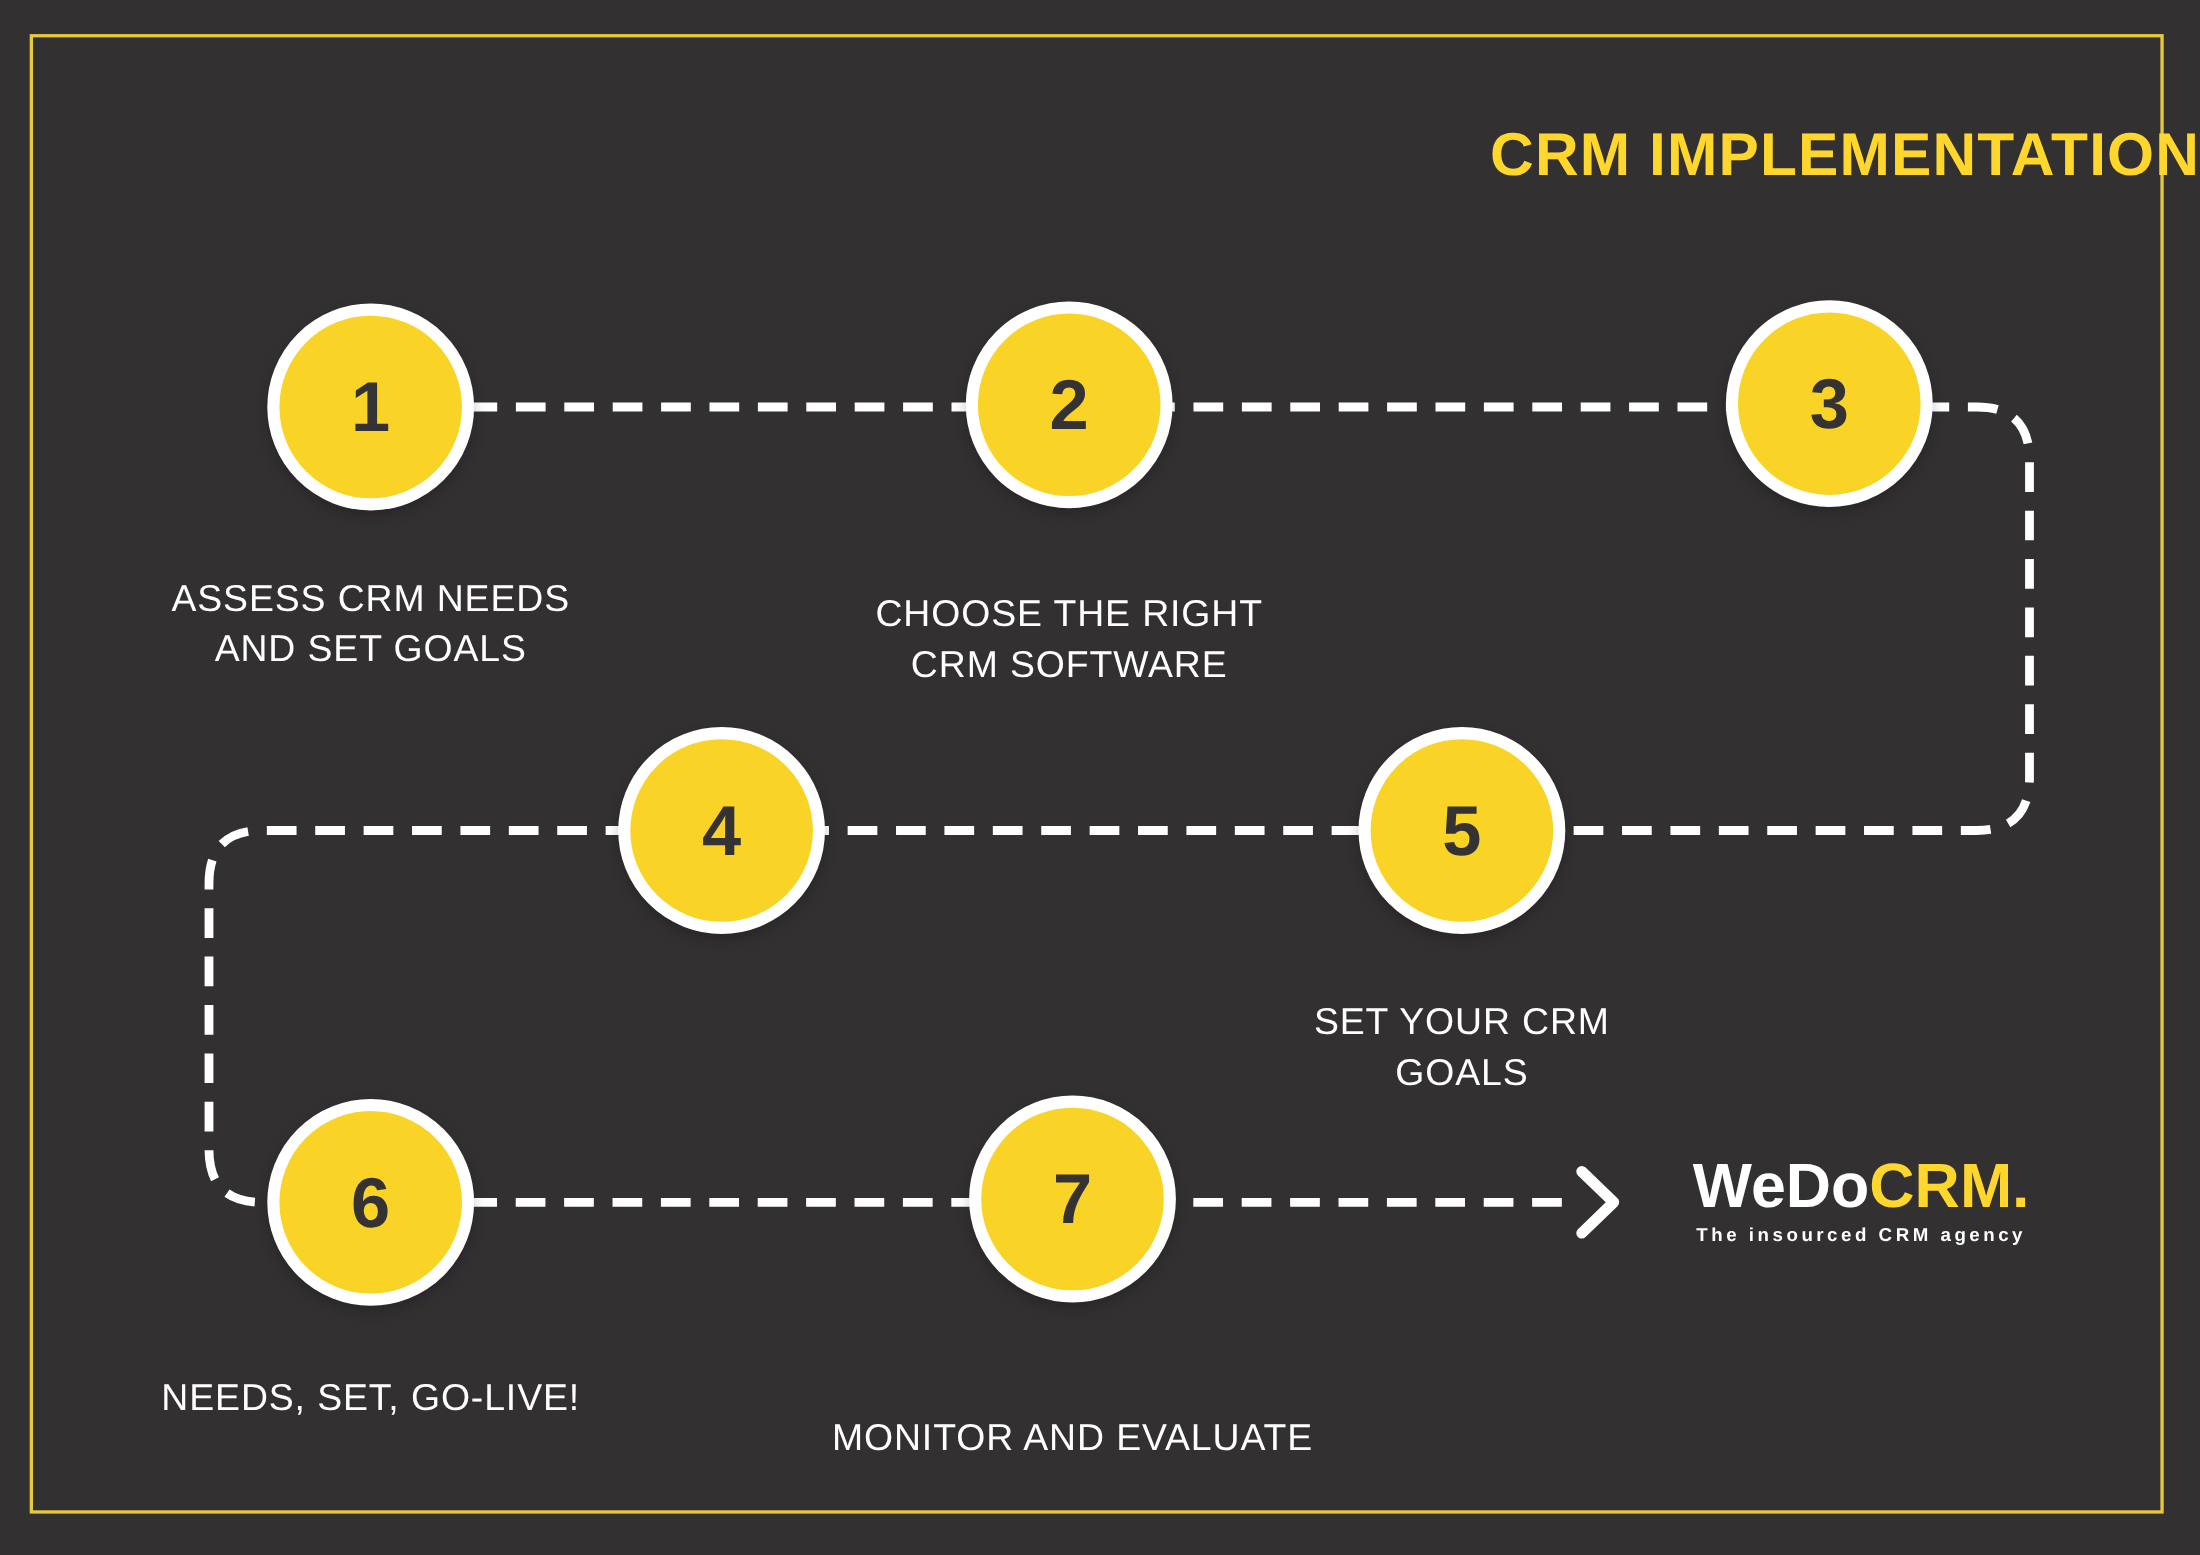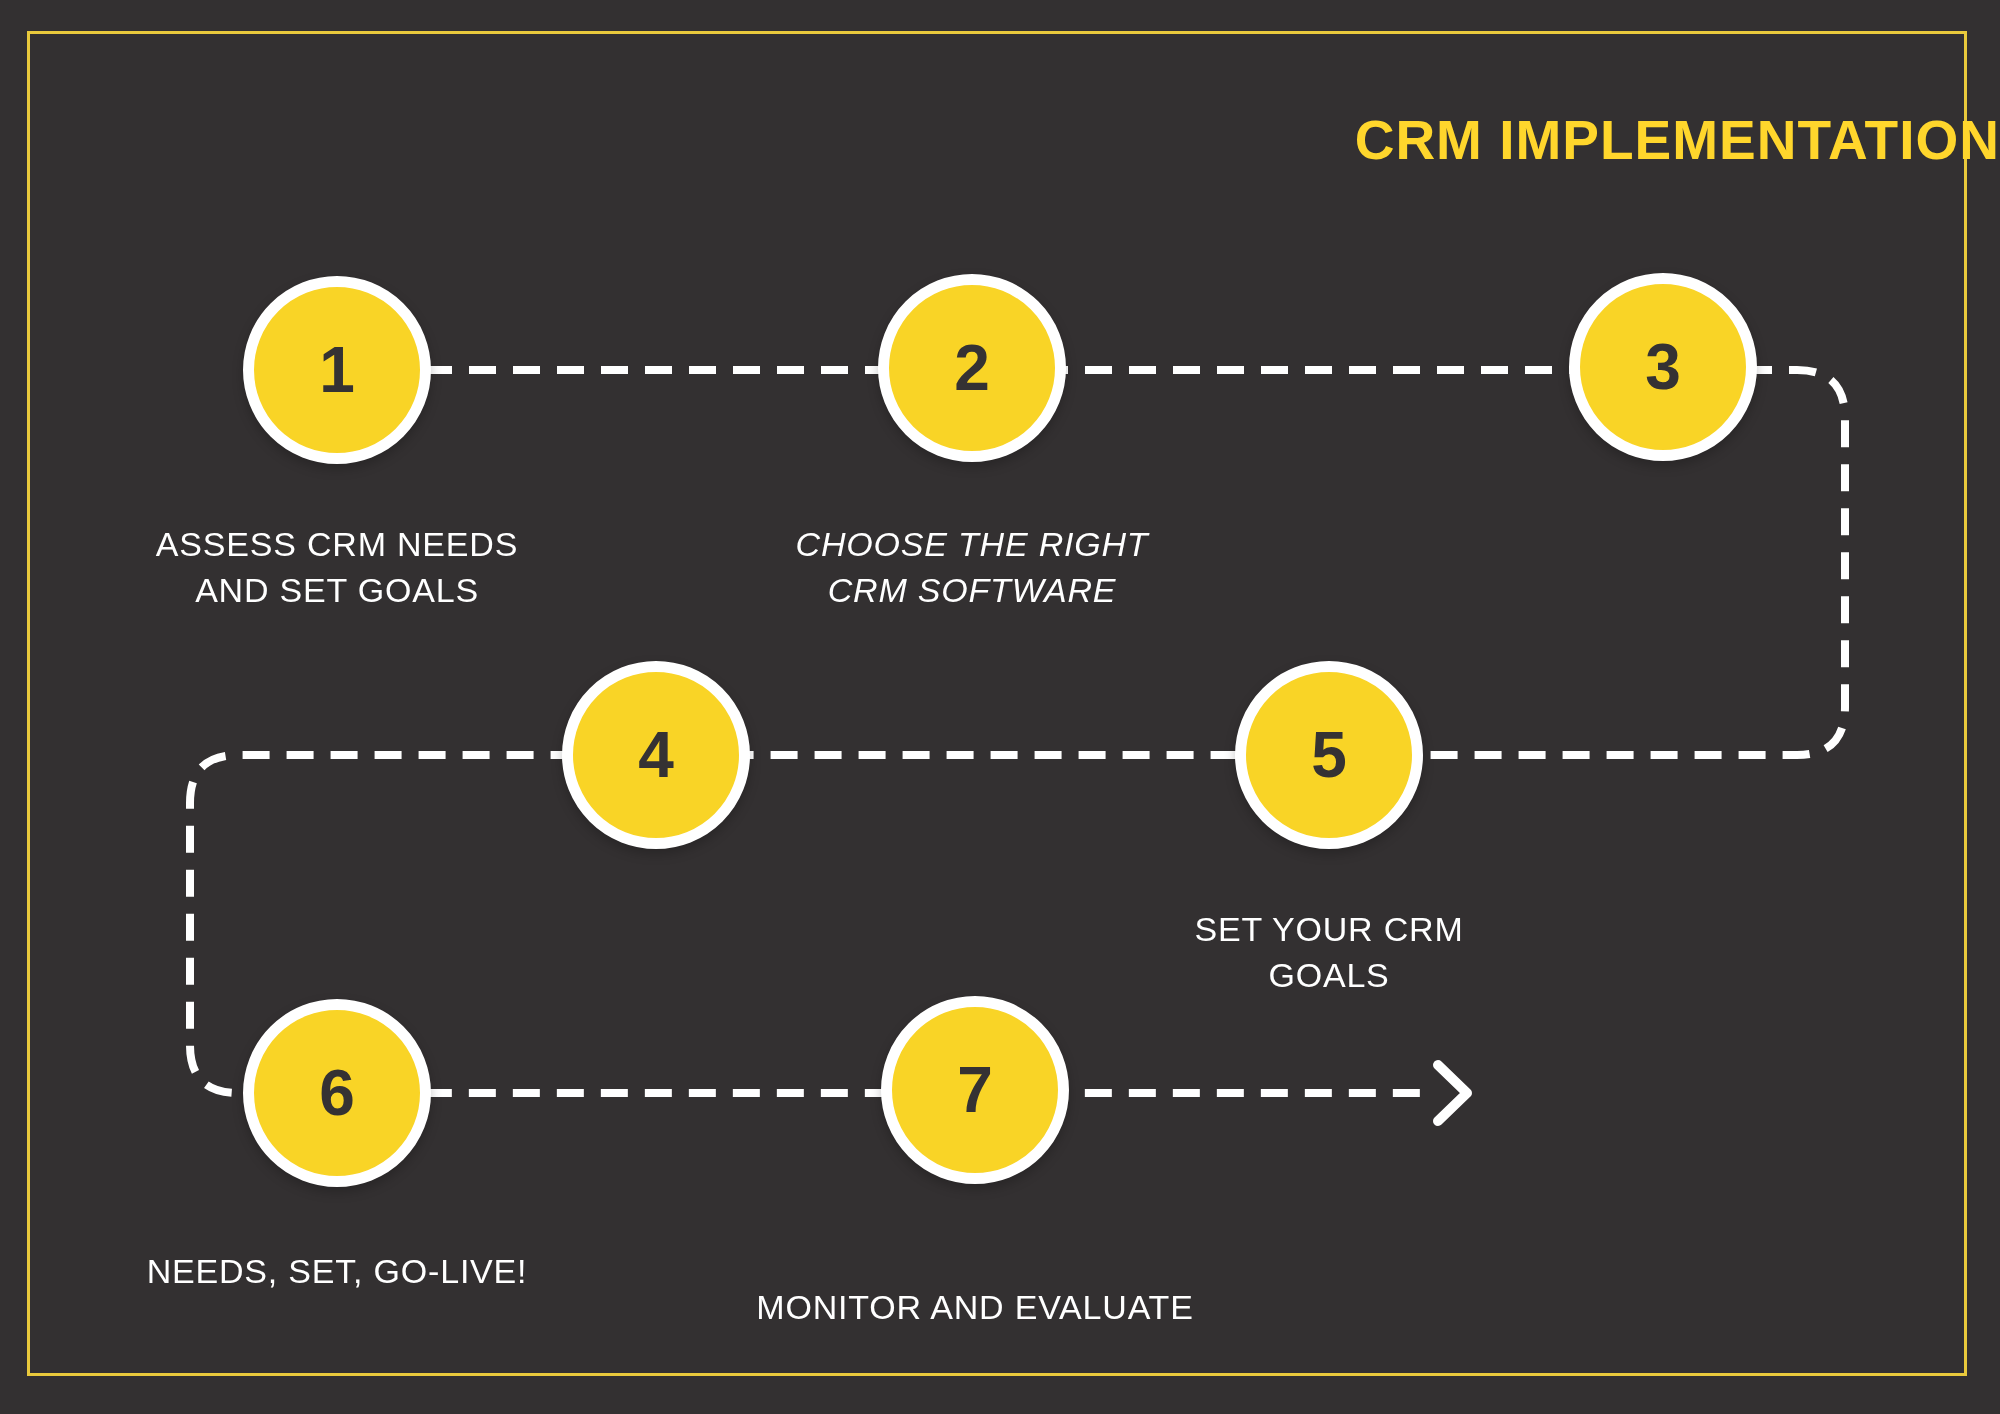--- a/index.html
+++ b/index.html
@@ -112,21 +112,21 @@
 
   <div class="step-circle" style="left:243px; top:276px;">
     <span>1</span>
   </div>
   <div class="step-label" style="left:337px; top:521px;">ASSESS CRM NEEDS
 AND SET GOALS</div>
 
   <div class="step-circle" style="left:878px; top:274px;">
     <span>2</span>
   </div>
-  <div class="step-label" style="left:972px; top:521px;font-style:italic;">CHOOSE THE RIGHT
+  <div class="step-label" style="left:972px; top:535px;">CHOOSE THE RIGHT
 CRM SOFTWARE</div>
 
   <div class="step-circle" style="left:1569px; top:273px;">
     <span>3</span>
   </div>
 
   <div class="step-circle" style="left:562px; top:661px;">
     <span>4</span>
   </div>
 
@@ -139,14 +139,18 @@
   <div class="step-circle" style="left:243px; top:999px;">
     <span>6</span>
   </div>
   <div class="step-label" style="left:337px; top:1248px;">NEEDS, SET, GO-LIVE!</div>
 
   <div class="step-circle" style="left:881px; top:996px;">
     <span>7</span>
   </div>
   <div class="step-label" style="left:975px; top:1284px;">MONITOR AND EVALUATE</div>
 
+  <div class="logo">
+    <div class="logo-word"><span class="logo-white">WeDo</span><span class="logo-yellow">CRM.</span></div>
+    <div class="logo-tagline">The insourced CRM agency</div>
+  </div>
 
 </div>
 
 </body></html>

